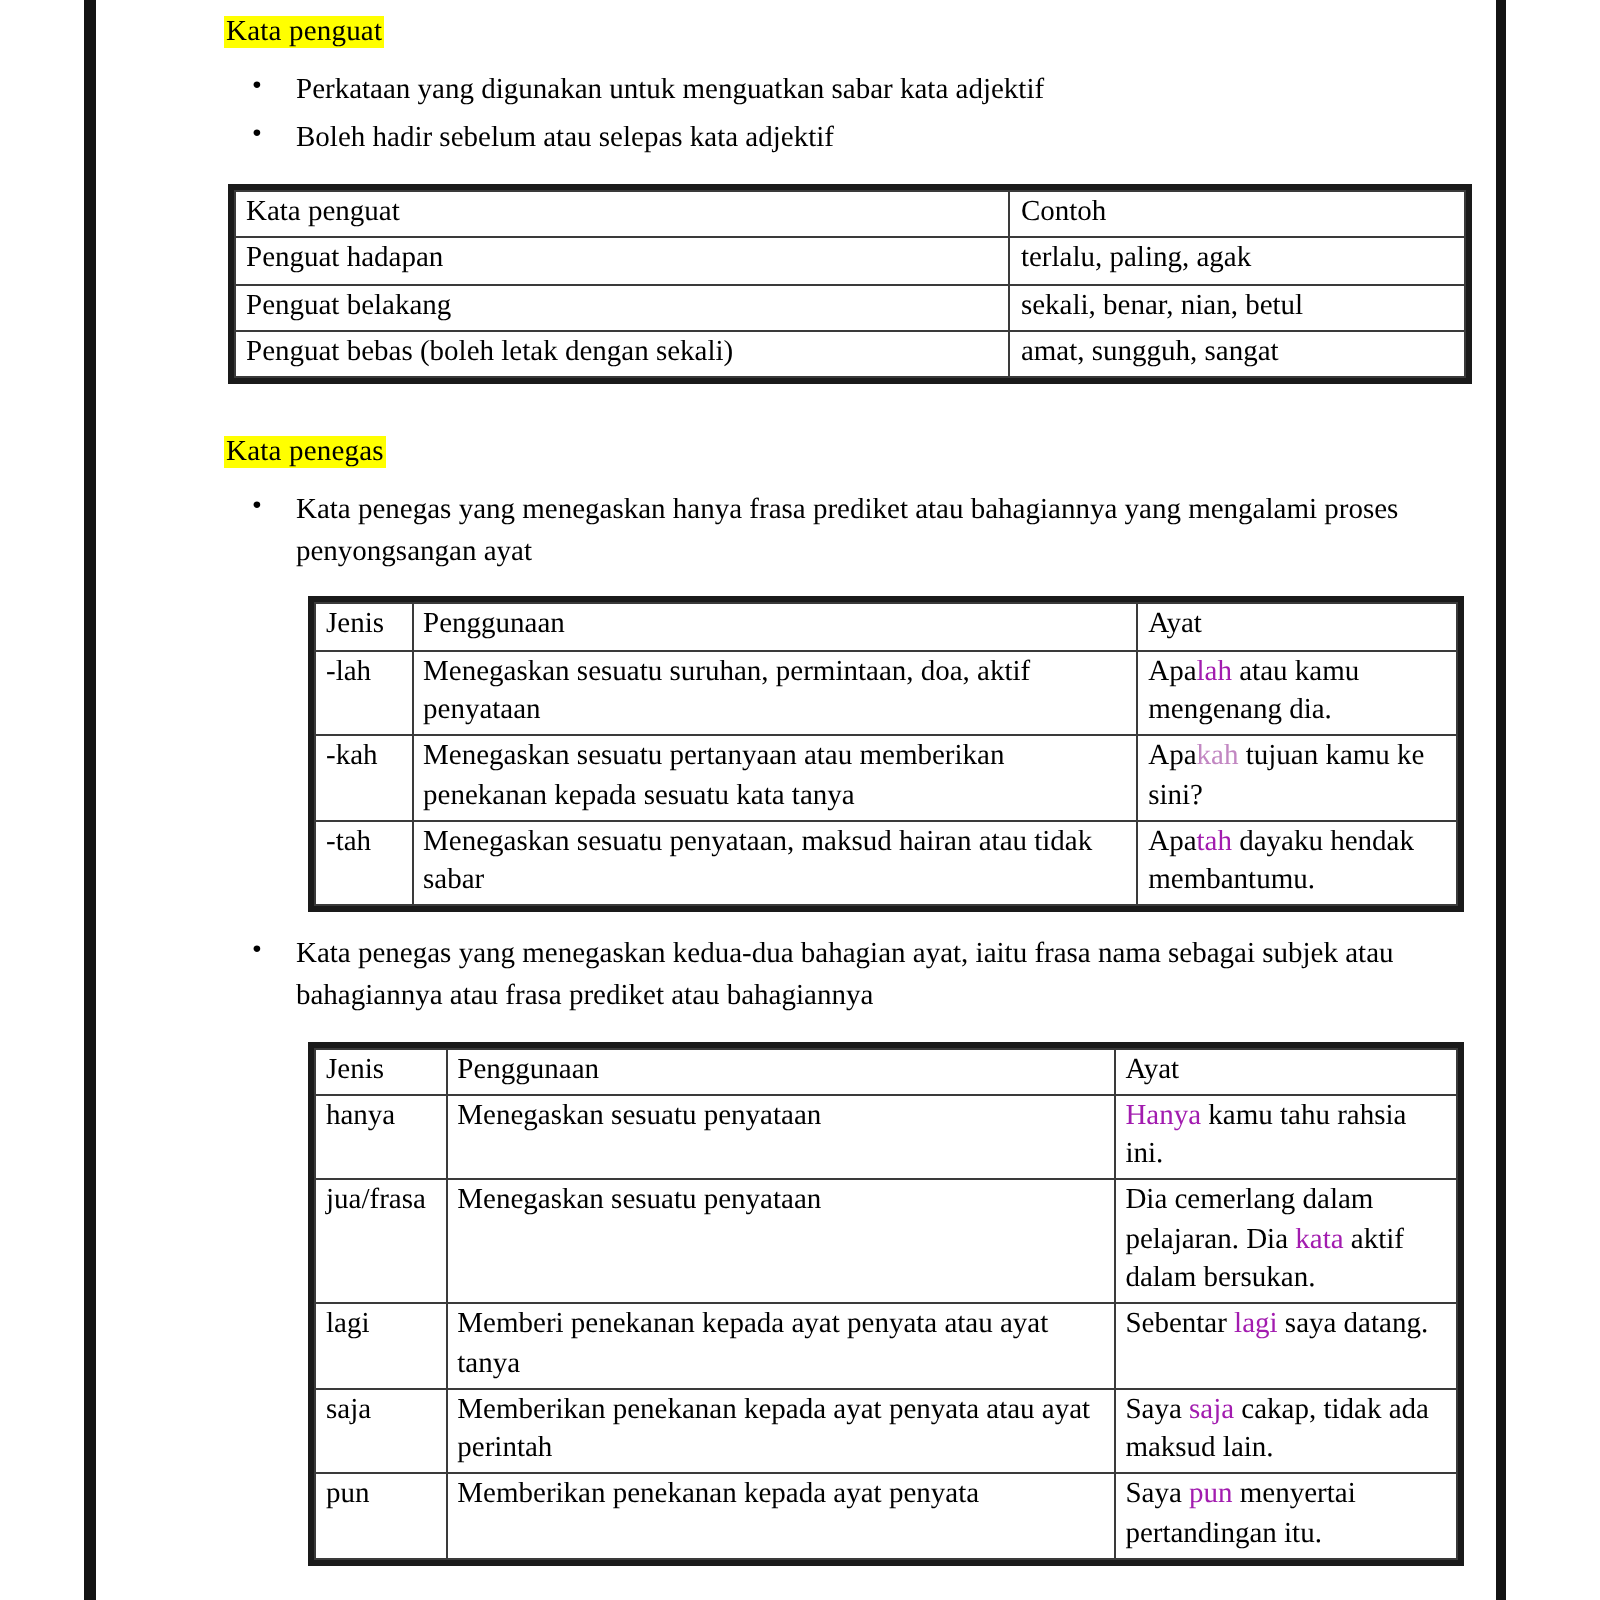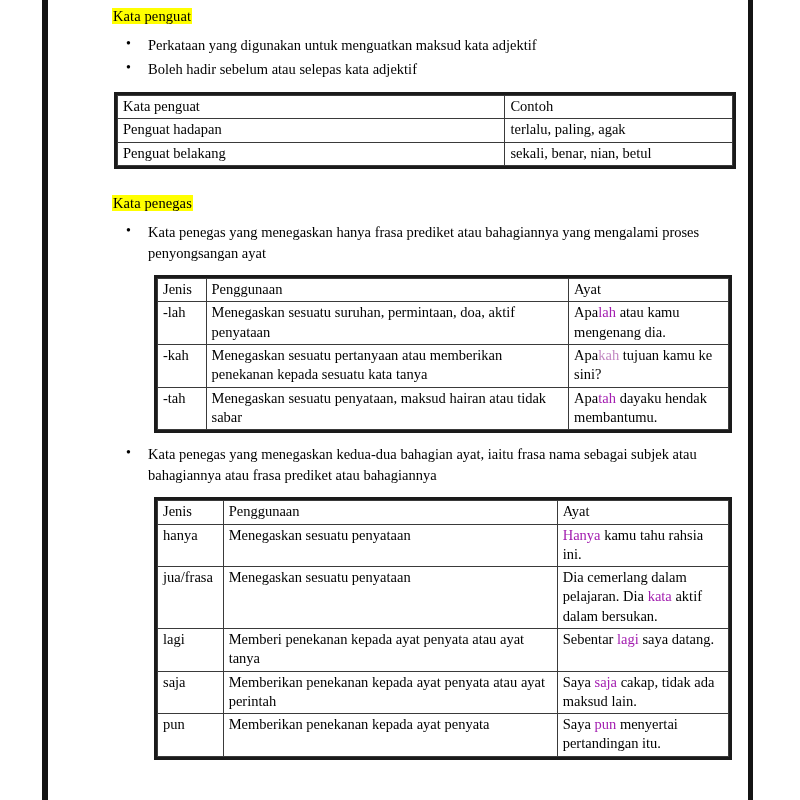--- a/index.html
+++ b/index.html
@@ -118,21 +118,21 @@
 <div class="edge-bar right"></div>
 
 <div class="page">
   <div class="content">
 
     <div class="title-row">
       <h2 class="section-title"><span class="hl">Kata penguat</span></h2>
     </div>
 
     <ul class="bullets">
-      <li>Perkataan yang digunakan untuk menguatkan maksud kata adjektif</li>
+      <li>Perkataan yang digunakan untuk menguatkan sabar kata adjektif</li>
       <li>Boleh hadir sebelum atau selepas kata adjektif</li>
     </ul>
 
     <div class="tbl-wrap t1">
       <table class="doc-table">
         <colgroup>
             <col style="width:63%">
             <col style="width:37%">
           </colgroup>
         <tbody>
@@ -140,20 +140,24 @@
             <td>Kata penguat</td>
             <td>Contoh</td>
           </tr>
           <tr>
             <td>Penguat hadapan</td>
             <td>terlalu, paling, agak</td>
           </tr>
           <tr>
             <td>Penguat belakang</td>
             <td>sekali, benar, nian, betul</td>
+          </tr>
+          <tr>
+            <td>Penguat bebas (boleh letak dengan sekali)</td>
+            <td>amat, sungguh, sangat</td>
           </tr>
         </tbody>
       </table>
     </div>
 
     <div class="title-row" style="margin-top:22px;">
       <h2 class="section-title"><span class="hl">Kata penegas</span></h2>
     </div>
 
     <ul class="bullets">

